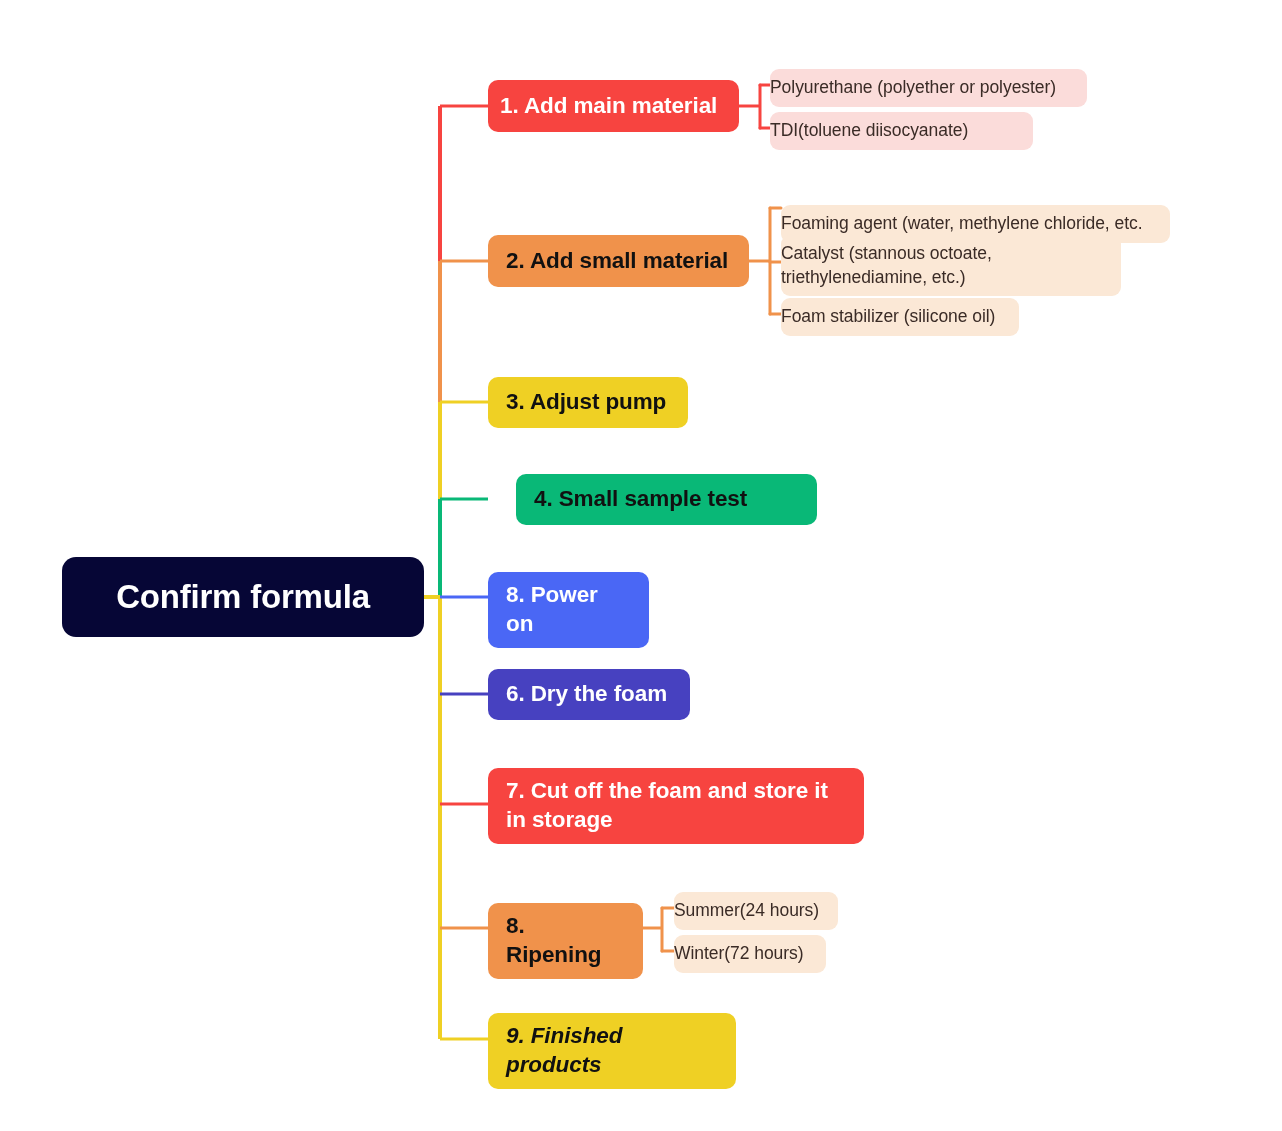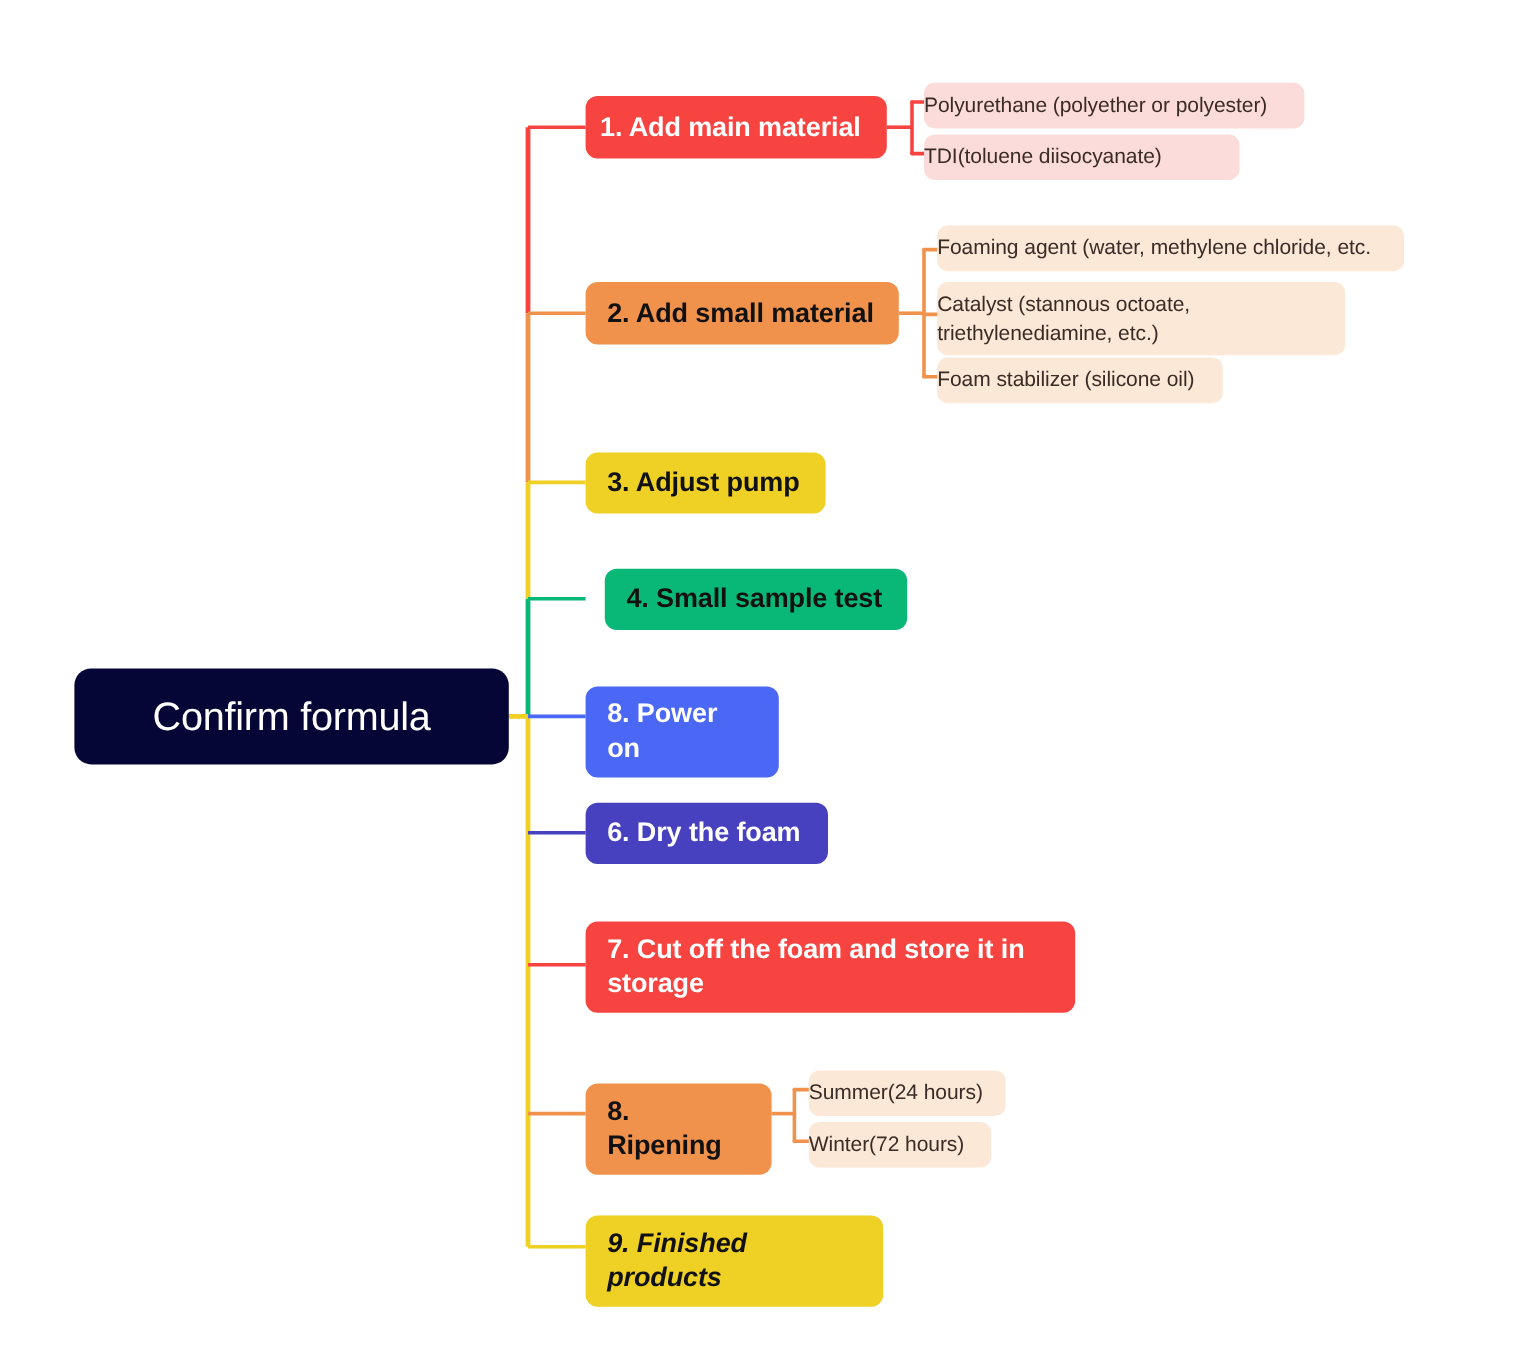--- a/index.html
+++ b/index.html
@@ -37,21 +37,21 @@
     border-radius: 10px;
     padding: 9px 18px;
     line-height: 1.28;
     white-space: pre-wrap;
   }
 
   .root {
     border-radius: 14px;
     padding: 14px 26px;
     font-size: 33px;
-    font-weight: 400;
+    font-weight: 700;
     letter-spacing: -0.2px;
   }
 
   .branch {
     font-size: 22.5px;
     font-weight: 700;
     letter-spacing: -0.1px;
   }
 
   .leaf {
@@ -96,26 +96,26 @@
       <path d="M 662 908 L 674 908" fill="none" stroke="#F0924B" stroke-width="3" stroke-linecap="round" stroke-linejoin="round"></path>
       <path d="M 662 951 L 674 951" fill="none" stroke="#F0924B" stroke-width="3" stroke-linecap="round" stroke-linejoin="round"></path>
       <line x1="440" y1="1039" x2="488" y2="1039" stroke="#EFD024" stroke-width="3" stroke-linecap="butt"></line>
     </svg>
   <div id="nodes">
       <div class="node root" style="left: 62px; top: 557px; width: 362px; height: 80px; background: rgb(6, 6, 54); color: rgb(255, 255, 255); justify-content: center;"><span>Confirm formula</span></div>
       <div class="node branch" style="left: 488px; top: 80px; width: 251px; min-height: 52px; background: rgb(247, 68, 64); color: rgb(255, 255, 255); padding-left: 12px;"><span>1. Add main material</span></div>
       <div class="node leaf" style="left: 770px; top: 69px; width: 317px; min-height: 33px; background: rgb(251, 220, 218); color: rgb(58, 43, 38);"><span>Polyurethane (polyether or polyester)</span></div>
       <div class="node leaf" style="left: 770px; top: 112px; width: 263px; min-height: 33px; background: rgb(251, 220, 218); color: rgb(58, 43, 38);"><span>TDI(toluene diisocyanate)</span></div>
       <div class="node branch" style="left: 488px; top: 235px; width: 261px; min-height: 52px; background: rgb(240, 146, 75); color: rgb(17, 17, 17);"><span>2. Add small material</span></div>
-      <div class="node leaf" style="left: 781px; top: 188px; width: 389px; min-height: 33px; background: rgb(251, 232, 214); color: rgb(58, 43, 38);"><span>Foaming agent (water, methylene chloride, etc.</span></div>
+      <div class="node leaf" style="left: 781px; top: 205px; width: 389px; min-height: 33px; background: rgb(251, 232, 214); color: rgb(58, 43, 38);"><span>Foaming agent (water, methylene chloride, etc.</span></div>
       <div class="node leaf" style="left: 781px; top: 235px; width: 340px; min-height: 54px; background: rgb(251, 232, 214); color: rgb(58, 43, 38);"><span>Catalyst (stannous octoate, triethylenediamine, etc.)</span></div>
       <div class="node leaf" style="left: 781px; top: 298px; width: 238px; min-height: 33px; background: rgb(251, 232, 214); color: rgb(58, 43, 38);"><span>Foam stabilizer (silicone oil)</span></div>
       <div class="node branch" style="left: 488px; top: 377px; width: 200px; min-height: 51px; background: rgb(239, 208, 36); color: rgb(17, 17, 17);"><span>3. Adjust pump</span></div>
-      <div class="node branch" style="left: 504px; top: 474px; width: 252px; min-height: 51px; background: rgb(9, 184, 119); color: rgb(17, 17, 17);"><span>4. Small sample test</span></div>
+      <div class="node branch" style="left: 516px; top: 474px; width: 301px; min-height: 51px; background: rgb(9, 184, 119); color: rgb(17, 17, 17);"><span>4. Small sample test</span></div>
       <div class="node branch" style="left: 488px; top: 572px; width: 161px; min-height: 51px; background: rgb(74, 103, 245); color: rgb(255, 255, 255);"><span>8. Power on</span></div>
       <div class="node branch" style="left: 488px; top: 669px; width: 202px; min-height: 51px; background: rgb(71, 65, 192); color: rgb(255, 255, 255); text-align: center;"><span>6. Dry the foam</span></div>
-      <div class="node branch" style="left: 488px; top: 768px; width: 408px; min-height: 73px; background: rgb(247, 68, 64); color: rgb(255, 255, 255);"><span>7. Cut off the foam and store it in storage</span></div>
+      <div class="node branch" style="left: 488px; top: 768px; width: 376px; min-height: 73px; background: rgb(247, 68, 64); color: rgb(255, 255, 255);"><span>7. Cut off the foam and store it in storage</span></div>
       <div class="node branch" style="left: 488px; top: 903px; width: 155px; min-height: 51px; background: rgb(240, 146, 75); color: rgb(17, 17, 17);"><span>8. Ripening</span></div>
       <div class="node leaf" style="left: 674px; top: 892px; width: 164px; min-height: 32px; background: rgb(251, 232, 214); color: rgb(58, 43, 38);"><span>Summer(24 hours)</span></div>
       <div class="node leaf" style="left: 674px; top: 935px; width: 152px; min-height: 32px; background: rgb(251, 232, 214); color: rgb(58, 43, 38);"><span>Winter(72 hours)</span></div>
       <div class="node branch" style="left: 488px; top: 1013px; width: 248px; min-height: 51px; background: rgb(239, 208, 36); color: rgb(17, 17, 17); font-style: italic;"><span>9. Finished products</span></div>
     </div>
 </div>
 
 </body></html>

